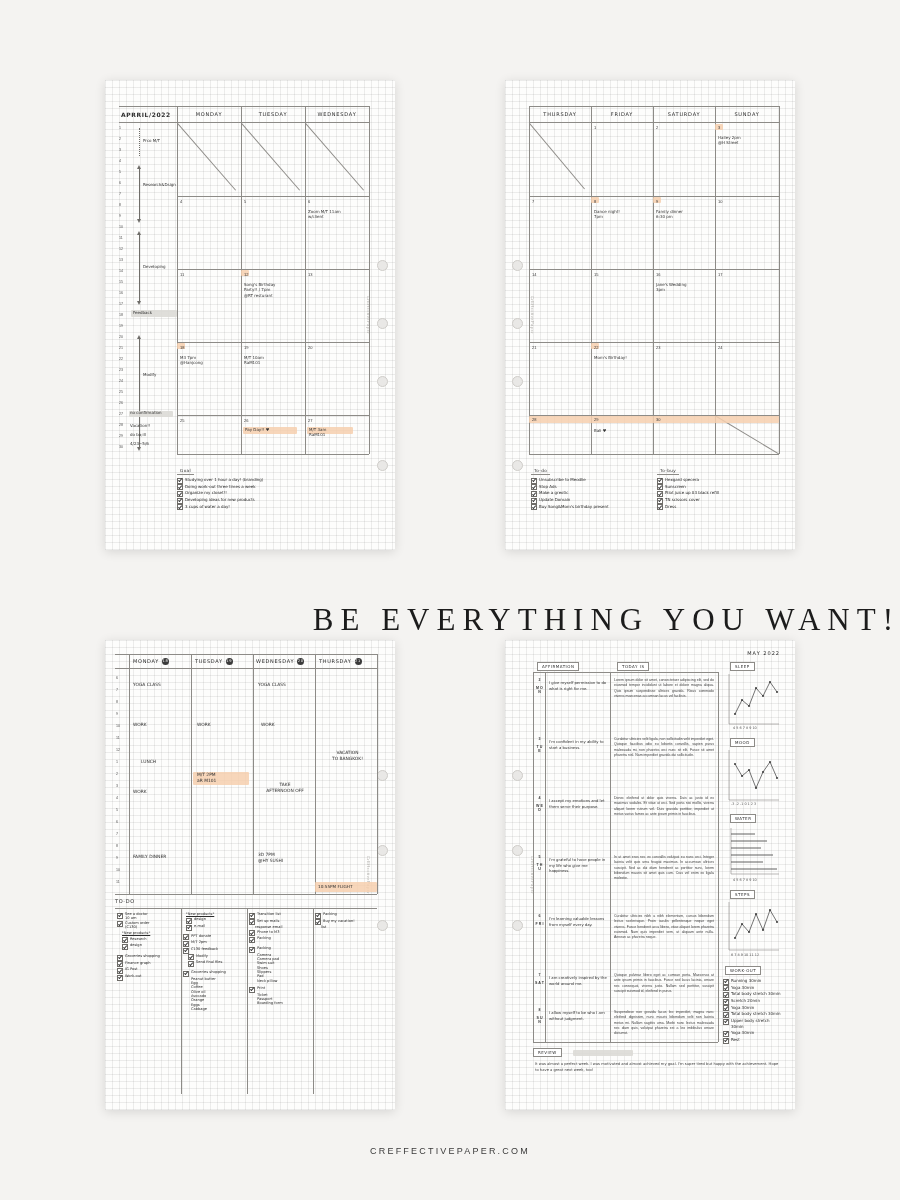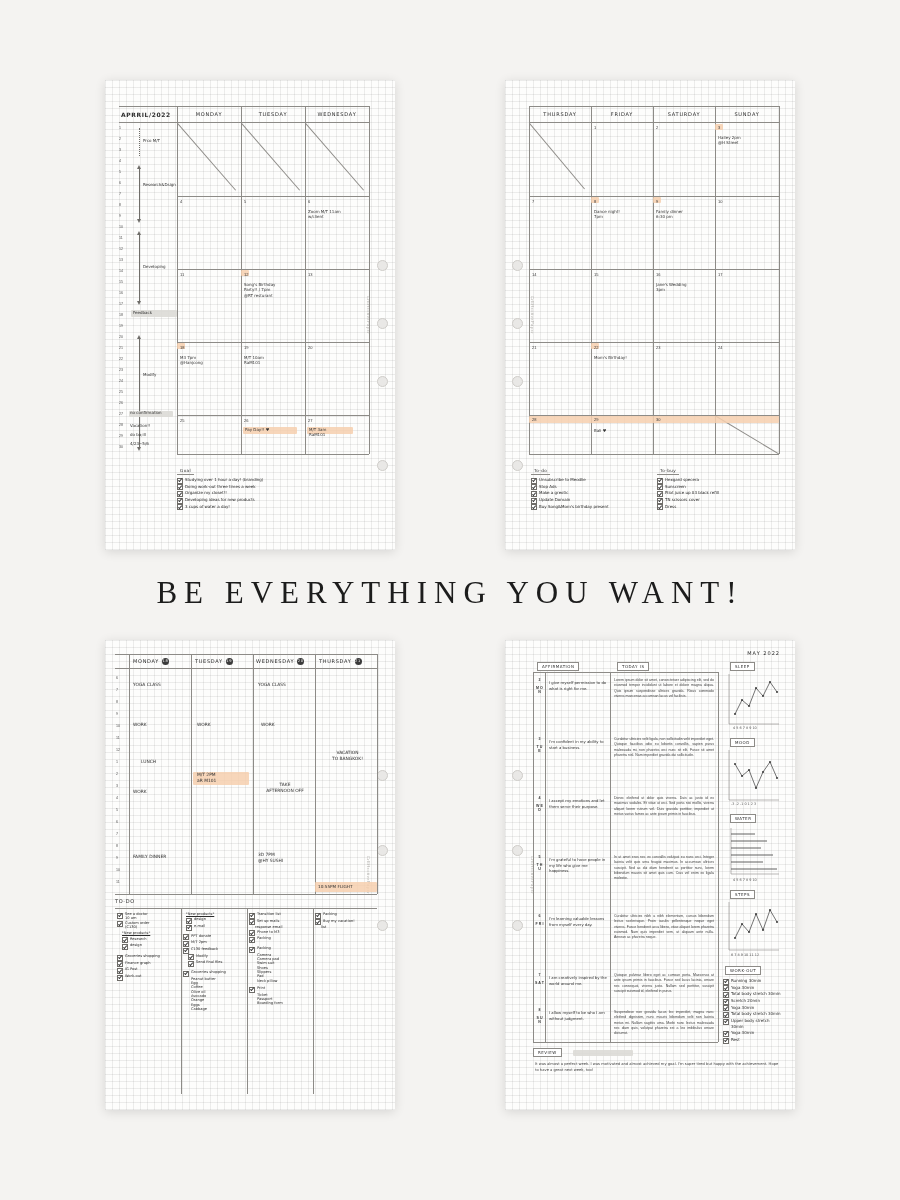--- a/index.html
+++ b/index.html
@@ -397,21 +397,21 @@
             <span class="hand">TN scissors cover</span>
           </div>
         <div class="li">
             <span class="box checked"></span>
             <span class="hand">Dress</span>
           </div>
       </div>
     </div>
   </div>
 
-  <div class="banner" style="top:575px;">BE EVERYTHING YOU WANT!</div>
+  <div class="banner" style="top:602px;text-align:right;">BE EVERYTHING YOU WANT!</div>
 
   <div class="page" style="left:105px;top:640px;width:290px;height:470px;">
     <div class="grid-bg"></div>
     <div class="rings">
       <div class="ring" style="top:130px;"></div>
       <div class="ring" style="top:205px;"></div>
       <div class="ring" style="top:280px;"></div>
     </div>
     <div class="sidelabel">CrEffectivePaper</div>
 
@@ -786,14 +786,15 @@
             <span class="hand">Rest</span>
           </div>
       </div>
 
       <div class="d-sectlabel ink" style="left:8px;top:398px;">REVIEW</div>
       <div class="hl-grey" style="left:48px;top:400px;width:60px;height:6px;"></div>
       <div class="review hand" style="left:10px;top:412px;width:244px;">It was almost a perfect week. I was motivated and almost achieved my goal. I'm super tired but happy with the achievement. Hope to have a great next week, too!</div>
     </div>
   </div>
 
+  <div class="footer" style="top:1146px;">CREFFECTIVEPAPER.COM</div>
 
 </div>
 
 </body></html>

